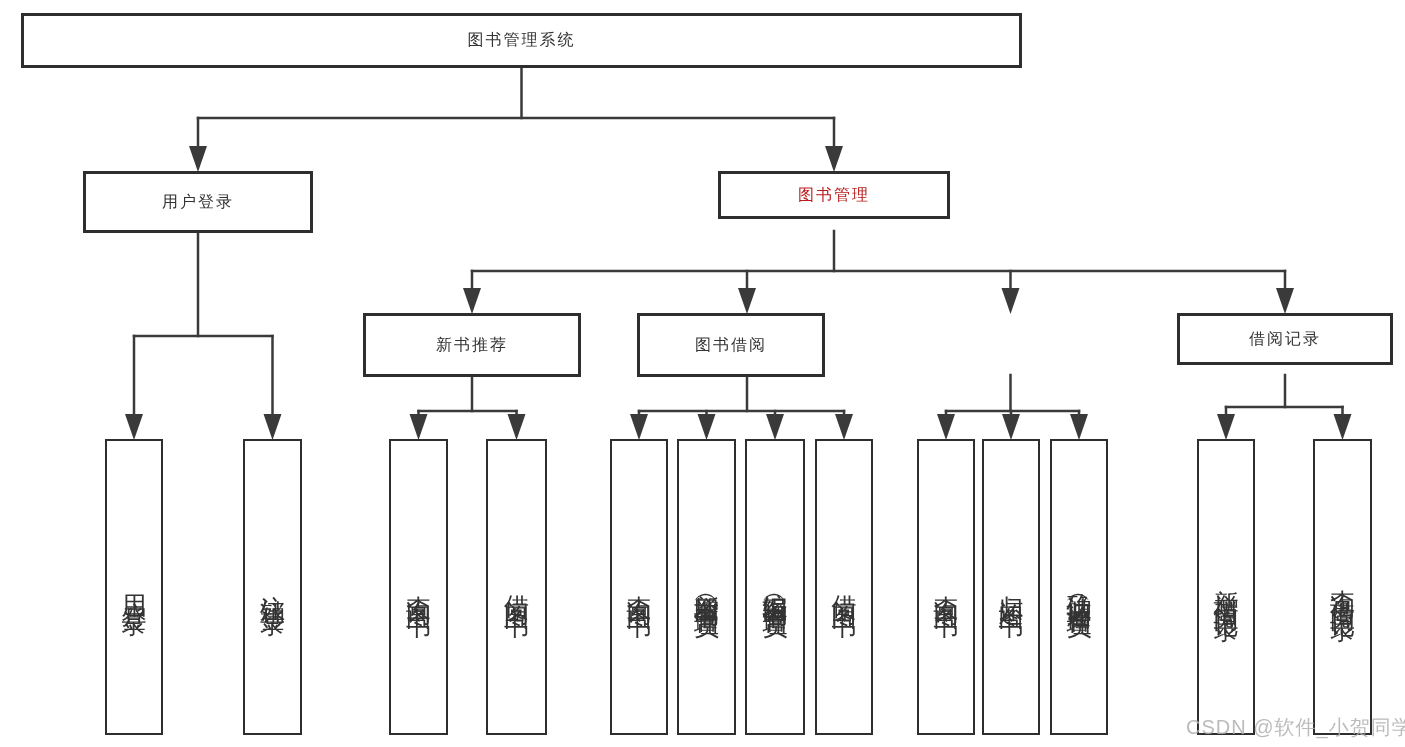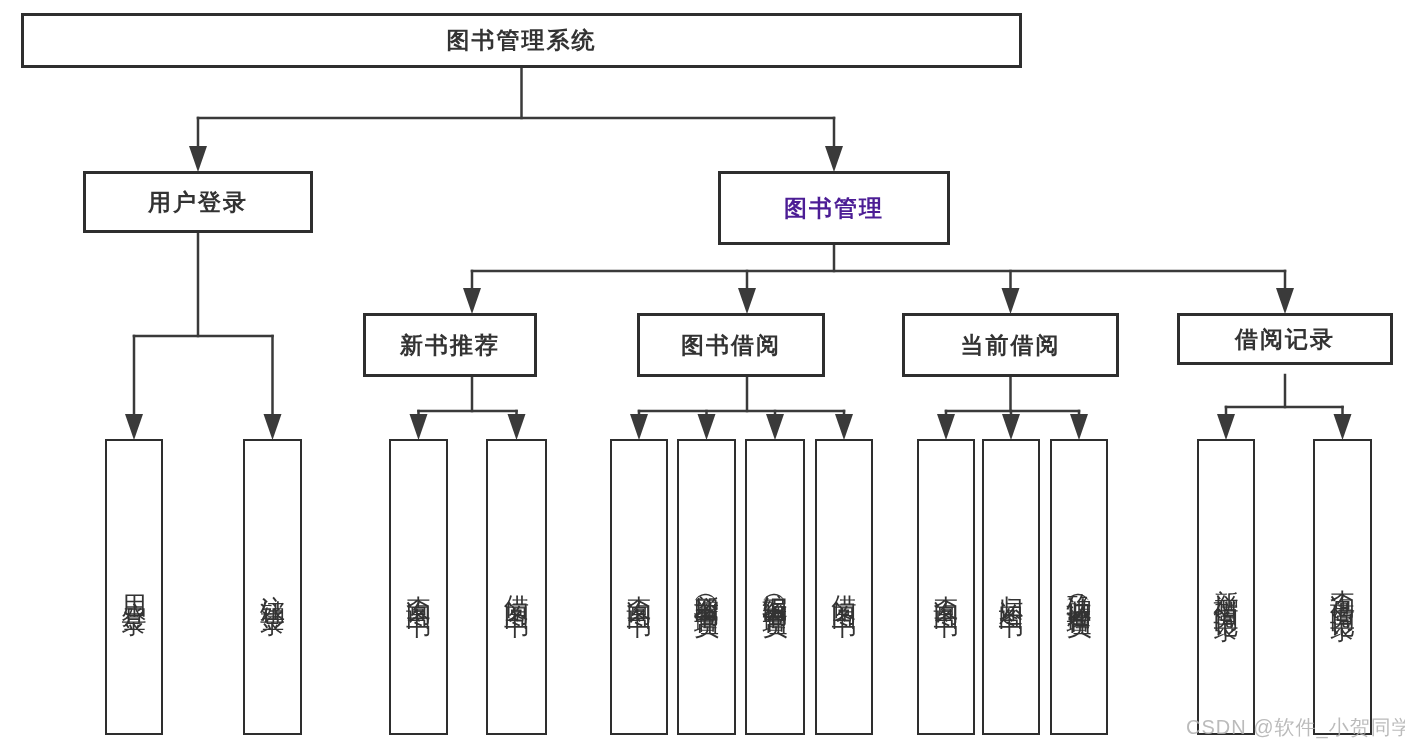--- a/index.html
+++ b/index.html
@@ -26,24 +26,23 @@
     box-sizing: border-box;
     background: #ffffff;
     border: 3px solid #2e2e2e;
     display: flex;
     align-items: center;
     justify-content: center;
     color: #333333;
     z-index: 2;
   }
   .node.h .label {
-    font-size: 23px;
+    font-size: 16px;
     letter-spacing: 2px;
     white-space: nowrap;
-    font-weight: bold;
   }
   .node.v {
     border-width: 2px;
   }
   .node.v .label {
     writing-mode: vertical-rl;
     text-orientation: mixed;
     font-size: 25px;
     letter-spacing: 6px;
     line-height: 1;
@@ -120,31 +119,28 @@
       <line x1="1342.5" y1="407" x2="1342.5" y2="422" stroke="#3a3a3a" stroke-width="2.5" stroke-linecap="square"></line>
       <polygon points="1333.5,414 1351.5,414 1342.5,440" fill="#3a3a3a"></polygon>
     </svg>
   <div id="watermark" style="color: rgb(176, 176, 176);">CSDN @软件_小贺同学</div>
 <div class="node h" style="left: 21px; top: 13px; width: 1001px; height: 55px; border-color: rgb(46, 46, 46); color: rgb(51, 51, 51);">
       <span class="label">图书管理系统</span>
     </div>
     <div class="node h" style="left: 83px; top: 171px; width: 230px; height: 62px; border-color: rgb(46, 46, 46); color: rgb(51, 51, 51);">
       <span class="label">用户登录</span>
     </div>
-    <div class="node h" style="left: 718px; top: 171px; width: 232px; height: 74px; border-color: rgb(46, 46, 46); color: #4c1d95;">
+    <div class="node h" style="left: 718px; top: 171px; width: 232px; height: 48px; border-color: rgb(46, 46, 46); color: #b91c1c;">
       <span class="label">图书管理</span>
     </div>
-    <div class="node h" style="left: 363px; top: 313px; width: 174px; height: 64px; border-color: rgb(46, 46, 46); color: rgb(51, 51, 51);">
+    <div class="node h" style="left: 363px; top: 313px; width: 218px; height: 64px; border-color: rgb(46, 46, 46); color: rgb(51, 51, 51);">
       <span class="label">新书推荐</span>
     </div>
     <div class="node h" style="left: 637px; top: 313px; width: 188px; height: 64px; border-color: rgb(46, 46, 46); color: rgb(51, 51, 51);">
       <span class="label">图书借阅</span>
-    </div>
-    <div class="node h" style="left: 902px; top: 313px; width: 217px; height: 64px; border-color: rgb(46, 46, 46); color: rgb(51, 51, 51);">
-      <span class="label">当前借阅</span>
     </div>
     <div class="node h" style="left: 1177px; top: 313px; width: 216px; height: 52px; border-color: rgb(46, 46, 46); color: rgb(51, 51, 51);">
       <span class="label">借阅记录</span>
     </div>
     <div class="node v" style="left: 105px; top: 439px; width: 58px; height: 296px; border-color: rgb(46, 46, 46); color: rgb(51, 51, 51);">
       <span class="label">用户登录</span>
     </div>
     <div class="node v" style="left: 243px; top: 439px; width: 59px; height: 296px; border-color: rgb(46, 46, 46); color: rgb(51, 51, 51);">
       <span class="label">注销登录</span>
     </div>

